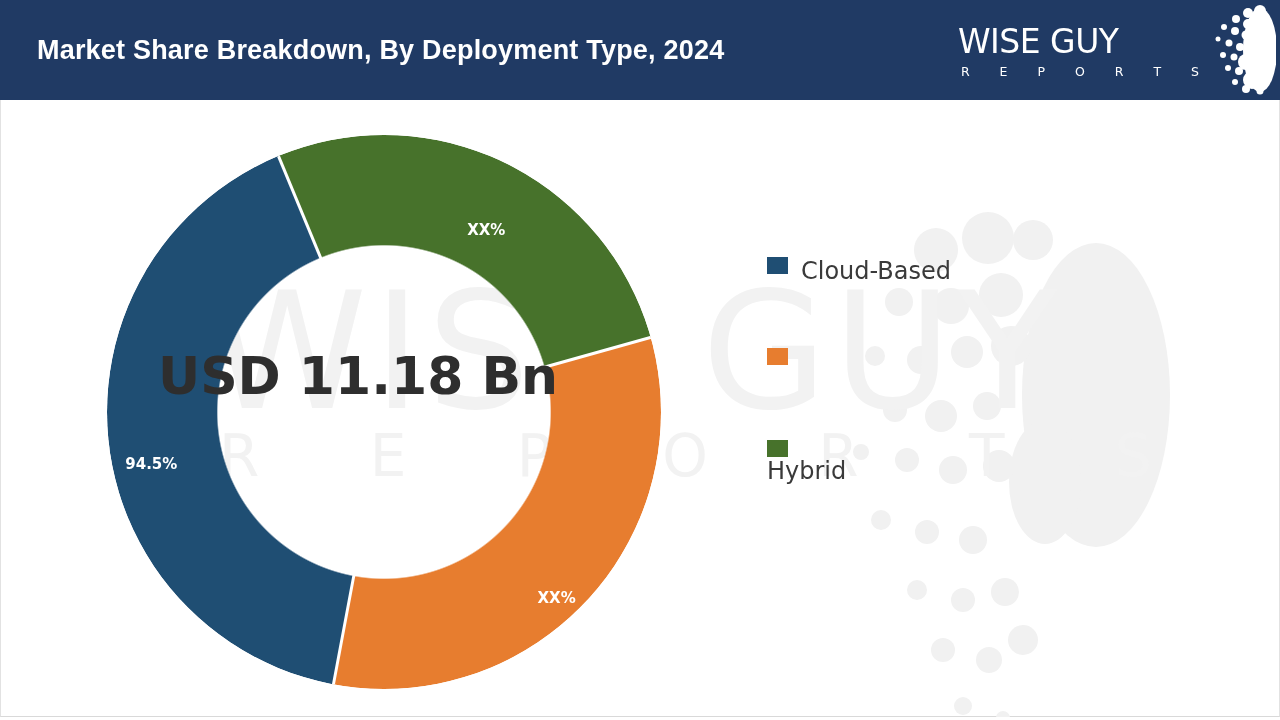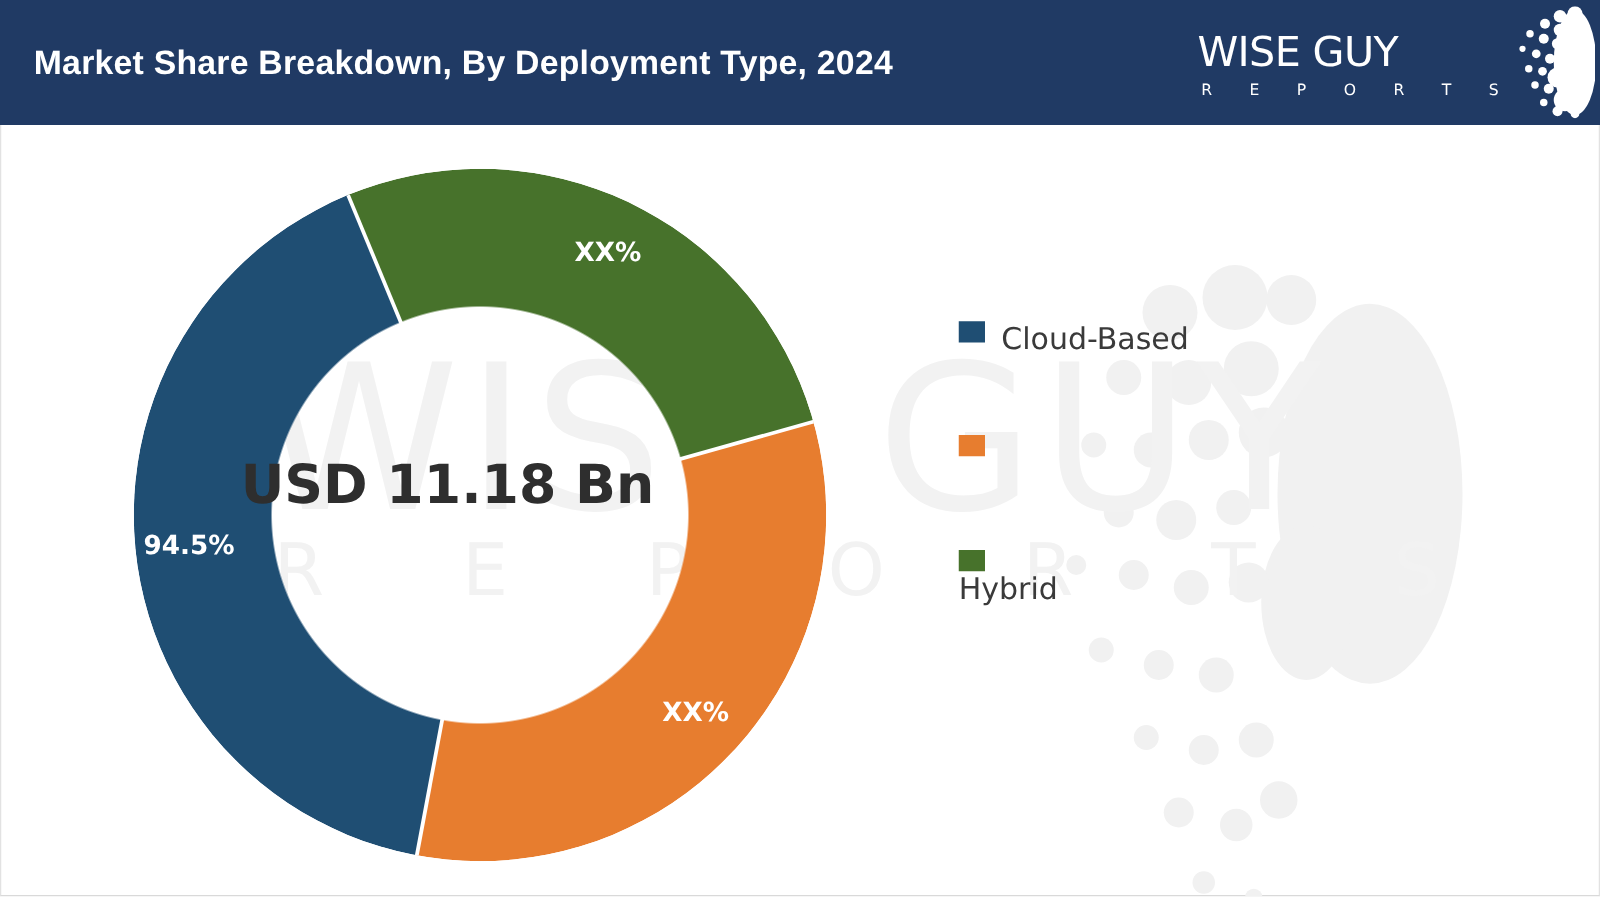--- a/index.html
+++ b/index.html
@@ -3,21 +3,21 @@
 <meta charset="utf-8">
 <style>
   * { margin: 0; padding: 0; box-sizing: border-box; }
   html, body { width: 1280px; height: 720px; overflow: hidden; background: #ffffff;
                font-family: "DejaVu Sans", "Liberation Sans", sans-serif; }
   .stage { position: relative; width: 1280px; height: 720px; background: #fff; }
 
   
   .header { position: absolute; left: 0; top: 0; width: 1280px; height: 100px;
             background: #203A64; display: flex; align-items: center; }
-  .header-title { color: #ffffff; font-size: 27px; font-weight: bold; padding-left: 27px;
+  .header-title { color: #ffffff; font-size: 27px; font-weight: bold; padding-left: 37px;
                   font-family: "Liberation Sans", "DejaVu Sans", sans-serif; letter-spacing: 0.2px; }
   .logo { position: absolute; top: 22px; right: 68px; text-align: left; color: #fff; }
   .logo-wordmark { font-size: 33px; letter-spacing: -0.5px; font-weight: 400; white-space: nowrap; }
   .logo-subtext { font-size: 12.5px; letter-spacing: 13px; margin-top: 3px; padding-left: 3px; white-space: nowrap; }
   .logo-head { position: absolute; top: 5px; right: 4px; width: 68px; height: 90px; }
 
   
   .canvas { position: absolute; left: 0; top: 100px; width: 1280px; height: 617px; background: #fff;
             border-left: 1px solid #e2e2e2; border-right: 1px solid #e2e2e2; border-bottom: 1px solid #d9d9d9; }
 
@@ -29,23 +29,23 @@
 
   
   .donut-wrap { position: absolute; left: 106px; top: 35px; width: 554px; height: 554px; }
   .donut-ring { position: absolute; inset: 0; border-radius: 50%; overflow: hidden;
                 -webkit-mask: radial-gradient(circle 277px at 50% 50%, transparent 0 166px, #000 167.5px);
                 mask: radial-gradient(circle 277px at 50% 50%, transparent 0 166px, #000 167.5px); }
   .sep { position: absolute; left: calc(50% - 1.5px); top: 0; width: 3px; height: 50%;
          background: #ffffff; transform-origin: 50% 100%; }
   .donut-overlay { position: absolute; inset: 0; pointer-events: none; }
   .slice-label { position: absolute; transform: translate(-50%, -50%); color: #ffffff;
-                 font-size: 21px; font-weight: bold; white-space: nowrap; }
-  .center-label { position: absolute; left: 357px; top: 288px; transform: translate(-50%, -50%);
-                  font-size: 43px; font-weight: bold; color: #2e2e2e; white-space: nowrap; }
+                 font-size: 15px; font-weight: bold; white-space: nowrap; margin-top: 28px; }
+  .center-label { position: absolute; left: 357px; top: 276px; transform: translate(-50%, -50%);
+                  font-size: 52px; font-weight: bold; color: #2e2e2e; white-space: nowrap; }
 
   
   .legend { position: absolute; left: 729px; top: 0; }
   .legend-item { position: absolute; left: 16px; display: flex; align-items: flex-start; padding-left: 21px; }
   .legend-item.i0 { top: 157px; }
   .legend-item.i1 { top: 248px; }
   .legend-item.i2 { top: 340px; flex-direction: column; }
   .legend-swatch { width: 21px; height: 17px; margin-right: 13px; flex: none; }
   .legend-label { font-size: 24px; color: #3a3a3a; white-space: nowrap; }
 </style>

